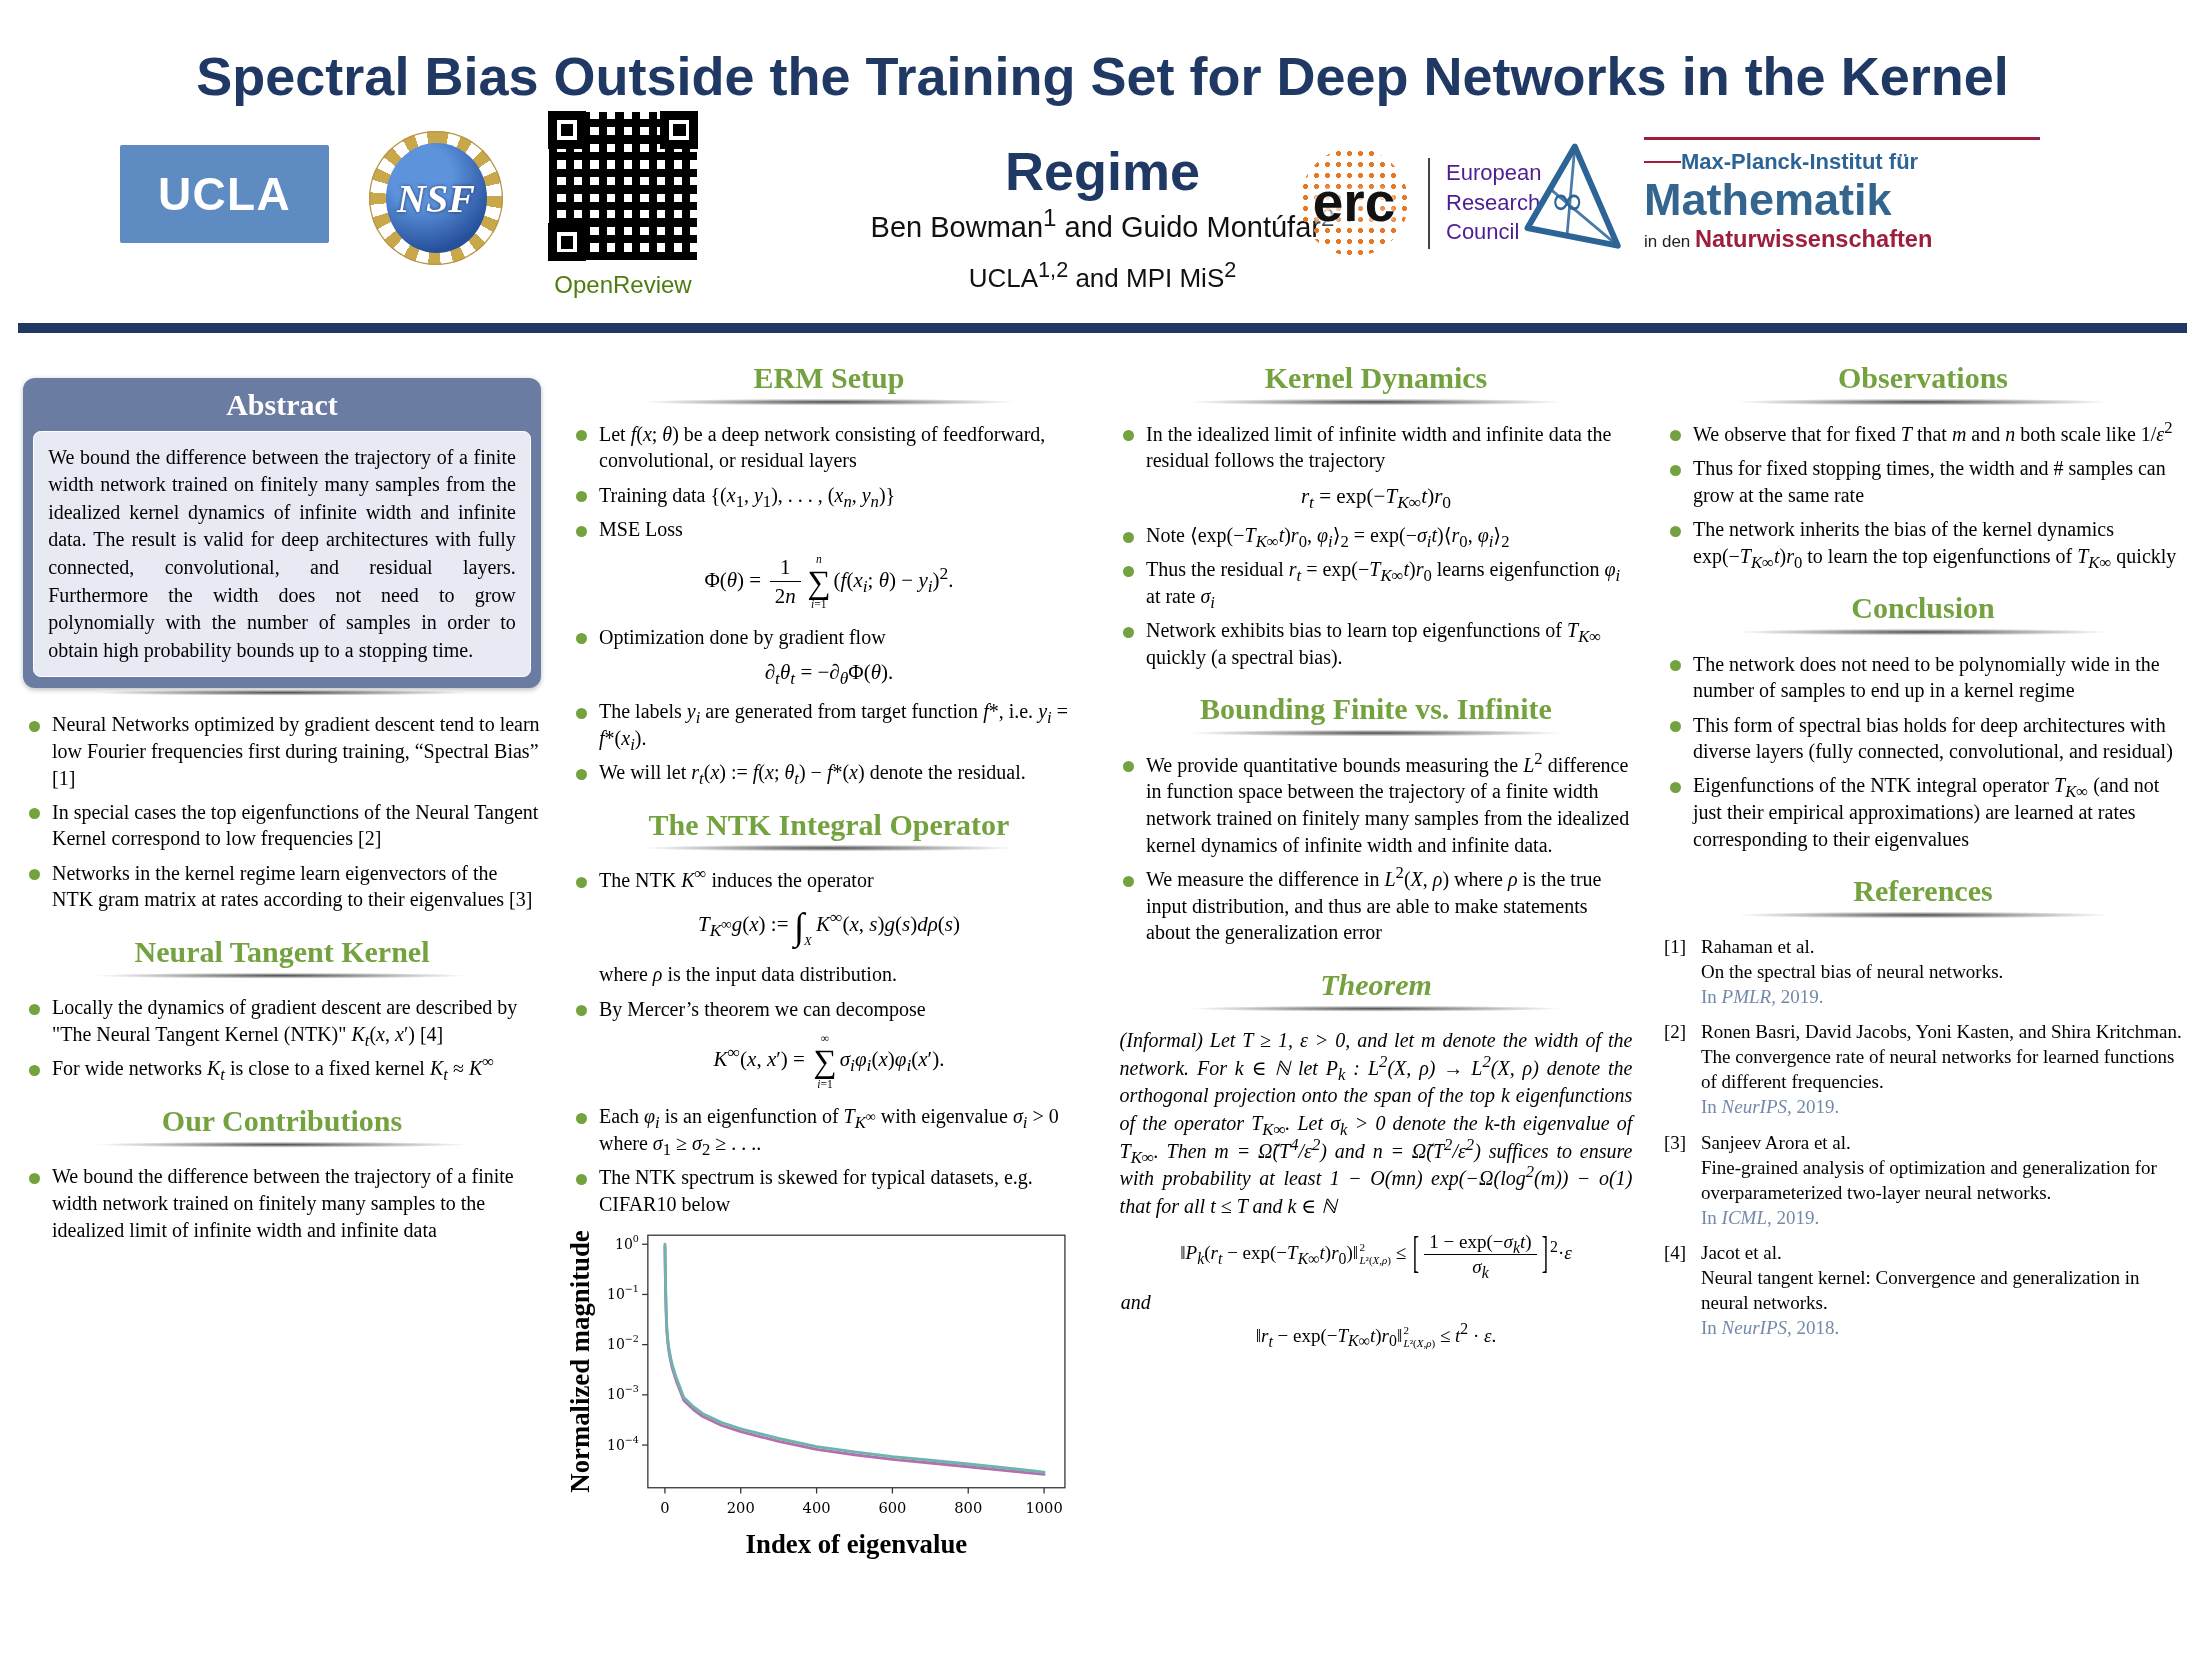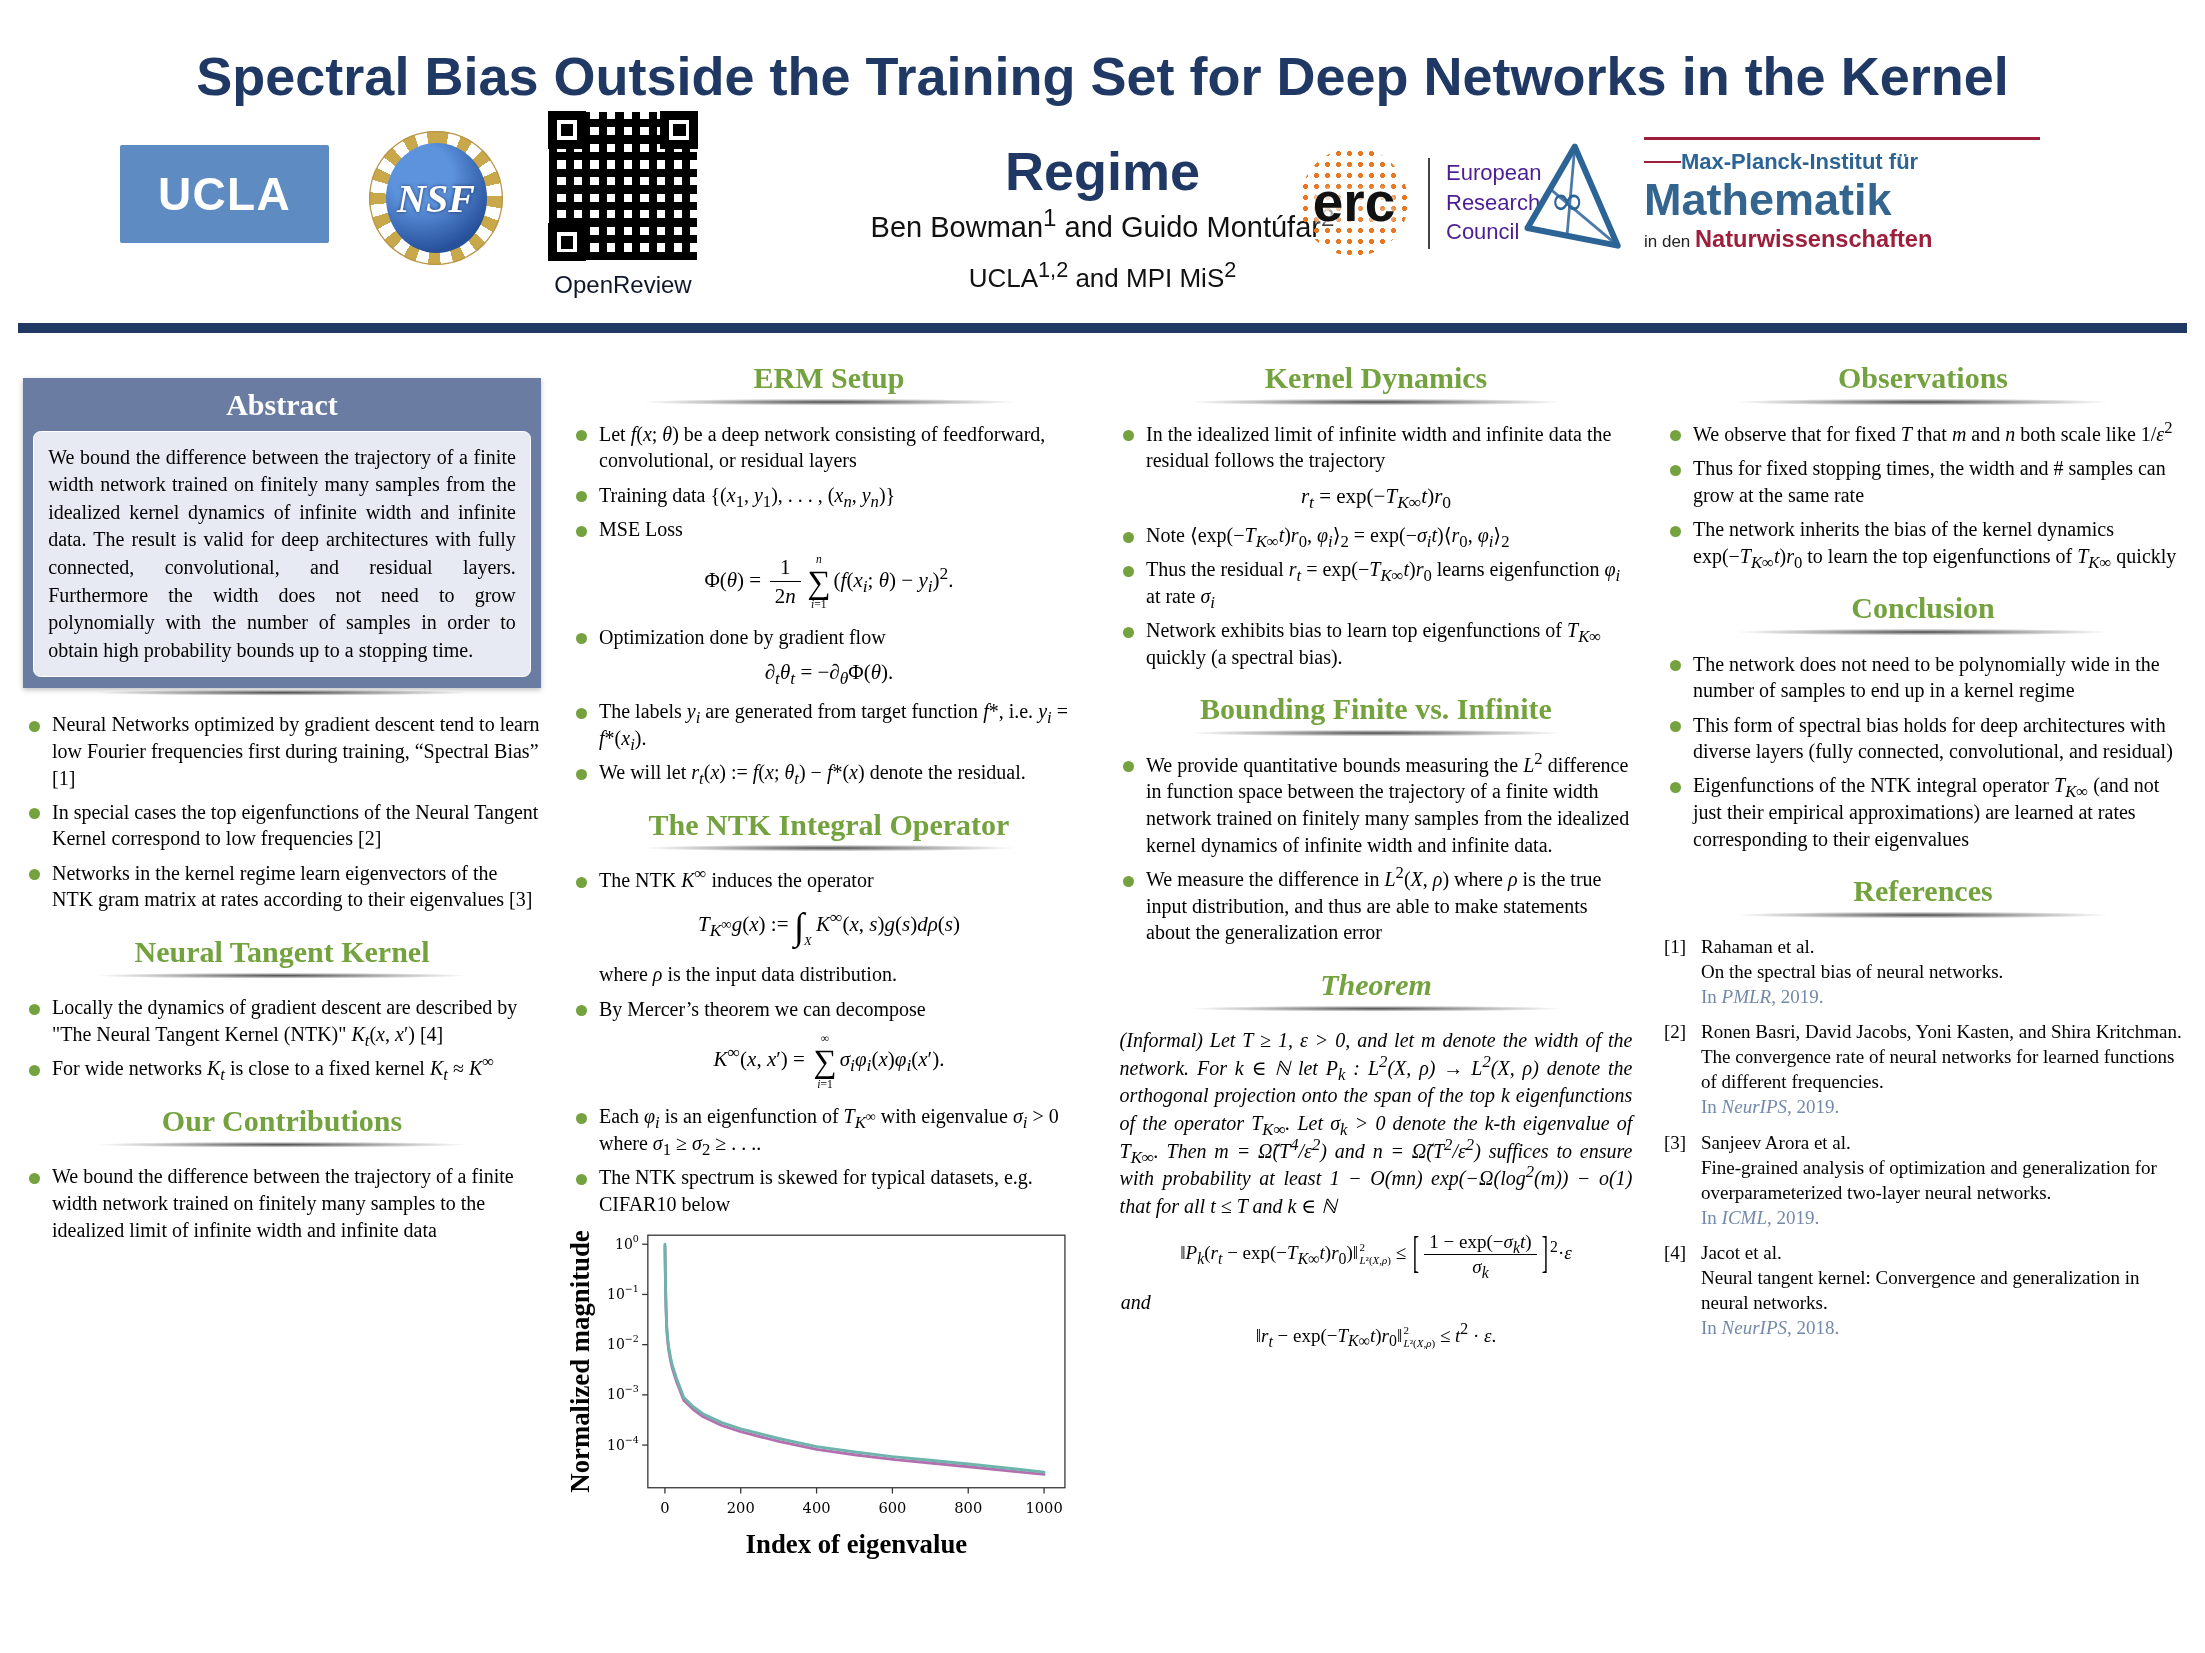--- a/index.html
+++ b/index.html
@@ -57,21 +57,21 @@
     border:2.6px solid #fff;
     background-image:
       repeating-linear-gradient(0deg,#000 0 8.3px,transparent 8.3px 16.6px),
       repeating-linear-gradient(90deg,#000 0 8.3px,#fff 8.3px 16.6px);
   }
   .qr .finder{position:absolute;width:38px;height:38px;border:9px solid #000;background:#fff;}
   .qr .finder::after{content:"";position:absolute;inset:3.8px;background:#000;}
   .qr .f-tl{left:-1.3px;top:-1.3px;} .qr .f-tr{right:-1.3px;top:-1.3px;} .qr .f-bl{left:-1.3px;bottom:-1.3px;}
   .qr-caption{
     position:absolute;left:547px;top:271px;width:152px;text-align:center;
-    font-family:"Liberation Sans","DejaVu Sans",sans-serif;font-size:24px;color:#0f172a;
+    font-family:"Liberation Sans","DejaVu Sans",sans-serif;font-size:24px;color:#4d7c0f;
   }
   .erc-logo{position:absolute;left:1300px;top:148px;width:108px;height:108px;border-radius:50%;
     background-image:radial-gradient(#E87722 34%,transparent 36%);background-size:11px 11px;
     display:flex;align-items:center;justify-content:center;}
   .erc-word{font-family:"Liberation Sans",sans-serif;font-weight:bold;font-size:55px;color:#111;line-height:1;
     text-shadow:0 0 6.4px #fff,0 0 9px #fff;}
   .erc-divider{position:absolute;left:1428px;top:158px;width:1.9px;height:91px;background:#444;}
   .erc-text{position:absolute;left:1446px;top:158px;
     font-family:"Liberation Sans",sans-serif;font-size:22px;line-height:1.35;color:#4c1d95;}
   .mpi-logo{position:absolute;left:1514px;top:140px;width:115px;height:121px;}
@@ -114,21 +114,21 @@
   .frac .den{display:block;padding:1.3px 5.1px 0;}
   .bigop{display:inline-flex;flex-direction:column;align-items:center;vertical-align:middle;line-height:1;margin:0 3.2px;}
   .bigop .op-sup,.bigop .op-sub{font-size:0.55em;line-height:1.1;}
   .bigop .op-sym{font-size:1.55em;line-height:1;}
   .intsym{font-size:1.8em;vertical-align:middle;}
   .intsub{font-size:0.6em;vertical-align:-1.1em;}
   .bk{display:inline-block;transform:scaleY(2.3);margin:0 1.9px;font-weight:400;}
   .ss{display:inline-flex;flex-direction:column;align-items:flex-start;vertical-align:middle;line-height:1;margin-left:1.3px;}
   .ss .s-sup,.ss .s-sub{font-size:0.58em;line-height:1.2;}
   
-  .abstract-card{background:var(--slate);border-radius:0;margin-top:23px;padding-bottom:11.5px;
+  .abstract-card{background:var(--slate);border-radius:12px;margin-top:23px;padding-bottom:11.5px;
     box-shadow:0 1.9px 5.1px rgba(0,0,0,.25);}
   .abstract-title{color:#fff;font-weight:bold;font-size:30px;text-align:center;padding:10.2px 0 9px;}
   .abstract-body{
     background:var(--paleblue);border:1.9px solid #fff;border-radius:7.7px;margin:0 10.2px;
     padding:11.5px 14px;font-size:20px;line-height:1.38;text-align:justify;
   }
   
   .thm-body{font-style:italic;font-size:20px;line-height:1.38;text-align:justify;margin:3.8px 2.6px;}
   .and-line{font-style:italic;font-size:20px;margin:2.6px 3.8px;}
   

